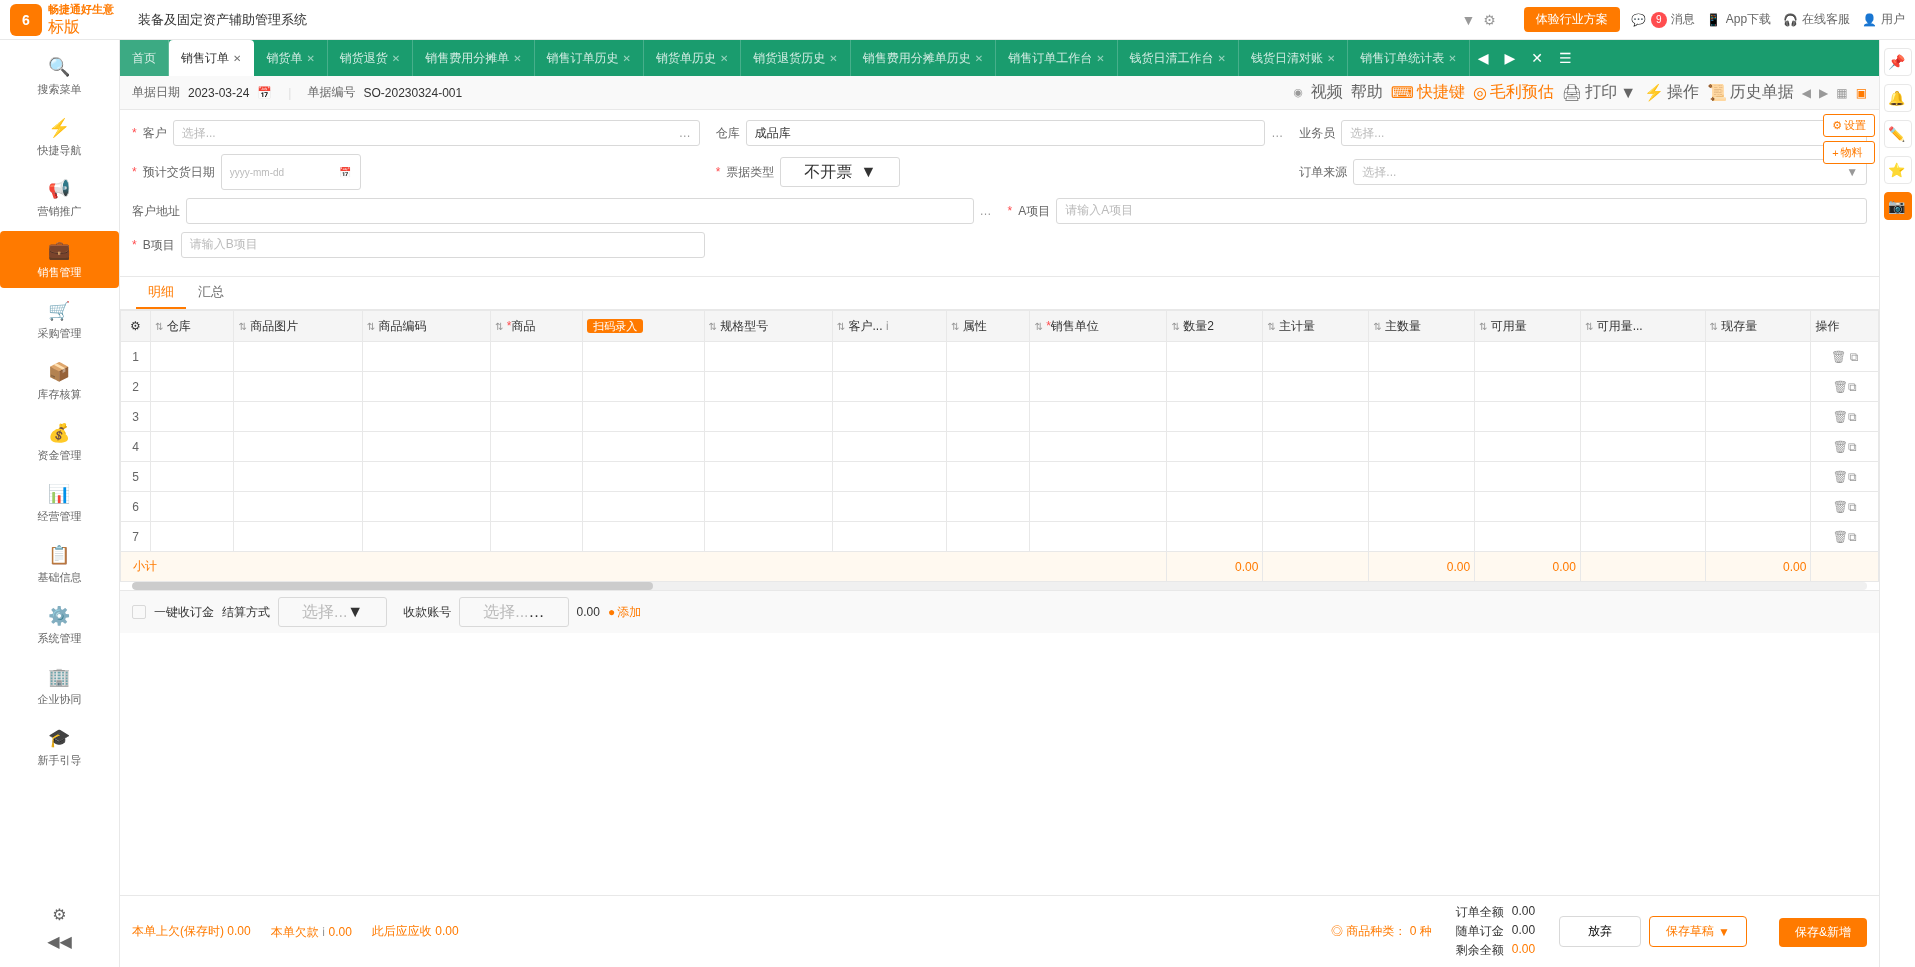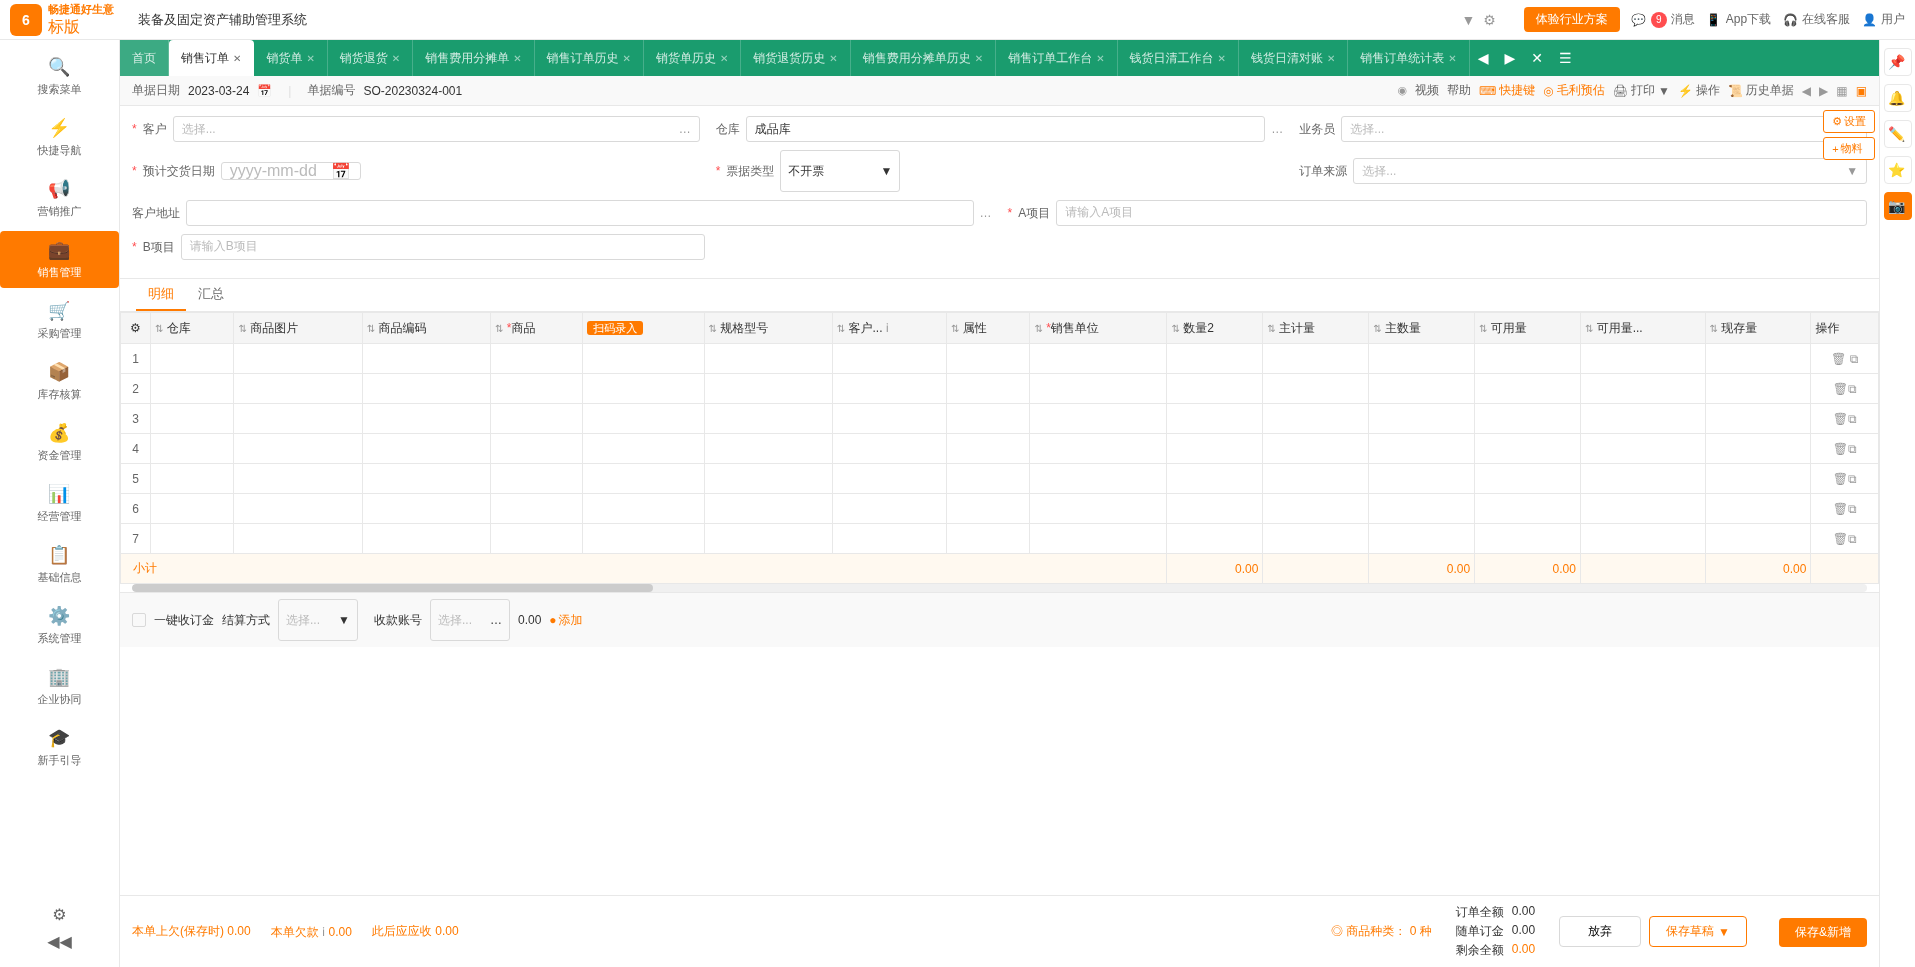--- a/index.html
+++ b/index.html
@@ -37,34 +37,34 @@
 
     
     .page-content { flex: 1; background: white; overflow-y: auto; padding: 0; }
 
     
     .page-toolbar { display: flex; align-items: center; padding: 6px 12px; background: #f9f9f9; border-bottom: 1px solid #e8e8e8; gap: 12px; font-size: 12px; }
     .toolbar-left { display: flex; align-items: center; gap: 8px; flex: 1; }
     .toolbar-right { display: flex; align-items: center; gap: 8px; }
     .field-label { color: #666; }
     .field-value { color: #333; font-weight: 500; }
-    .toolbar-btn { display: flex; align-items: center; gap: 3px; color: #666; cursor: pointer; font-size: 12px; }
+    .toolbar-btn { display: flex; align-items: center; gap: 3px; color: #666; cursor: pointer; font-size: 16px; }
     .toolbar-btn.orange { color: #ff7a00; }
 
     
     .form-area { padding: 10px 12px; border-bottom: 1px solid #e8e8e8; }
     .form-row { display: flex; align-items: center; margin-bottom: 8px; gap: 16px; }
     .form-field { display: flex; align-items: center; gap: 6px; flex: 1; }
     .form-field .req { color: #ff4d4f; }
     .form-field label { color: #666; white-space: nowrap; font-size: 12px; }
     .form-input { border: 1px solid #d9d9d9; border-radius: 3px; padding: 3px 8px; font-size: 12px; color: #999; min-width: 120px; flex: 1; height: 26px; cursor: pointer; }
     .form-input.with-icon { display: flex; align-items: center; justify-content: space-between; }
     .ellipsis-btn { color: #999; font-size: 12px; }
-    .select-input { border: 1px solid #d9d9d9; border-radius: 3px; padding: 3px 7px; font-size: 12px; color: #333; min-width: 120px; height: 42px; display: flex; align-items: center; justify-content: space-between; cursor: pointer; }
-    .date-input { border: 1px solid #d9d9d9; border-radius: 3px; padding: 3px 8px; font-size: 16px; color: #999; width: 140px; height: 18px; display: flex; align-items: center; justify-content: space-between; }
+    .select-input { border: 1px solid #d9d9d9; border-radius: 3px; padding: 3px 23px; font-size: 16px; color: #333; min-width: 120px; height: 30px; display: flex; align-items: center; justify-content: space-between; cursor: pointer; }
+    .date-input { border: 1px solid #d9d9d9; border-radius: 3px; padding: 3px 8px; font-size: 10px; color: #999; width: 140px; height: 36px; display: flex; align-items: center; justify-content: space-between; }
     .textarea-input { border: 1px solid #d9d9d9; border-radius: 3px; padding: 3px 8px; font-size: 12px; color: #999; flex: 1; height: 26px; }
     .text-field { border: 1px solid #d9d9d9; border-radius: 3px; padding: 3px 8px; font-size: 12px; color: #333; height: 26px; display: flex; align-items: center; }
 
     
     .detail-tabs { display: flex; border-bottom: 1px solid #e8e8e8; padding: 0 16px; background: #fff; }
     .detail-tab { padding: 6px 12px; cursor: pointer; font-size: 13px; color: #666; border-bottom: 2px solid transparent; }
     .detail-tab.active { color: #ff7a00; border-bottom: 2px solid #ff7a00; }
 
     
     .table-wrapper { overflow-x: auto; }

